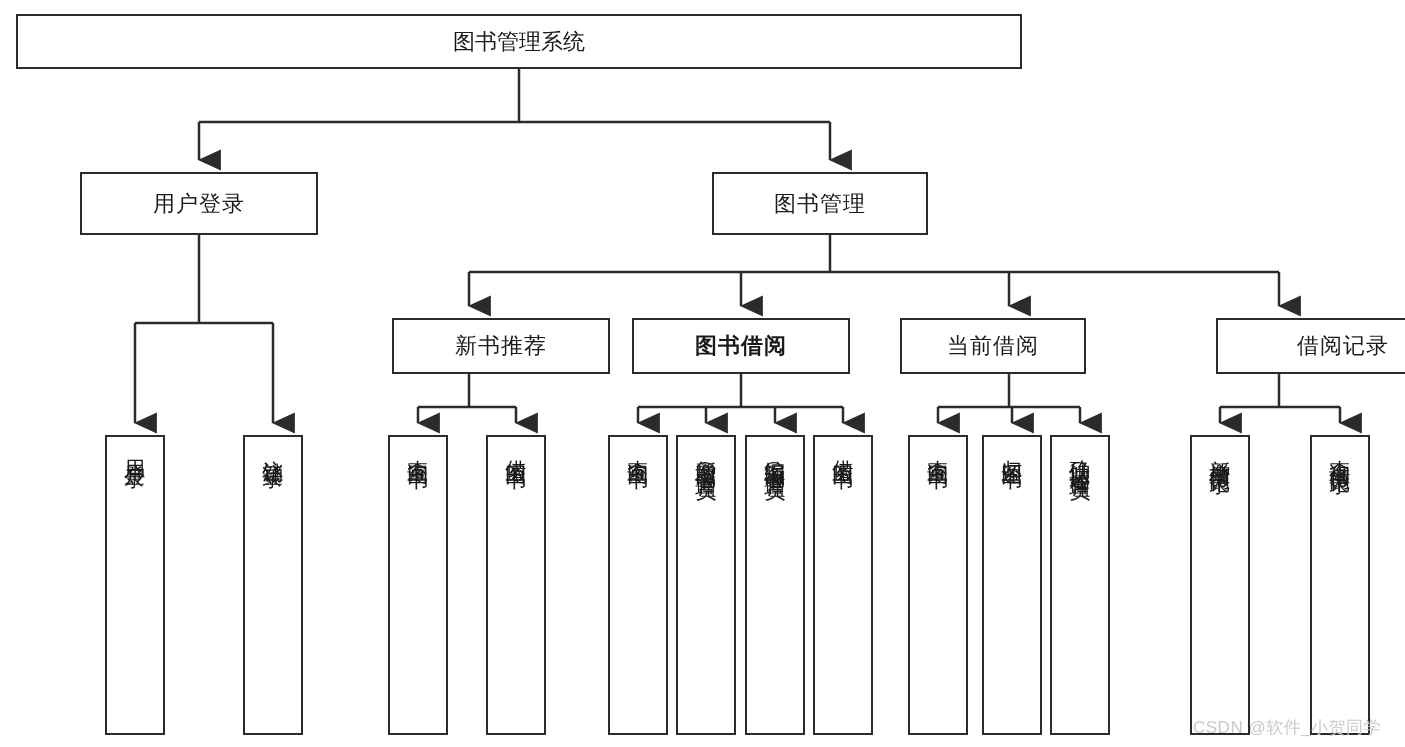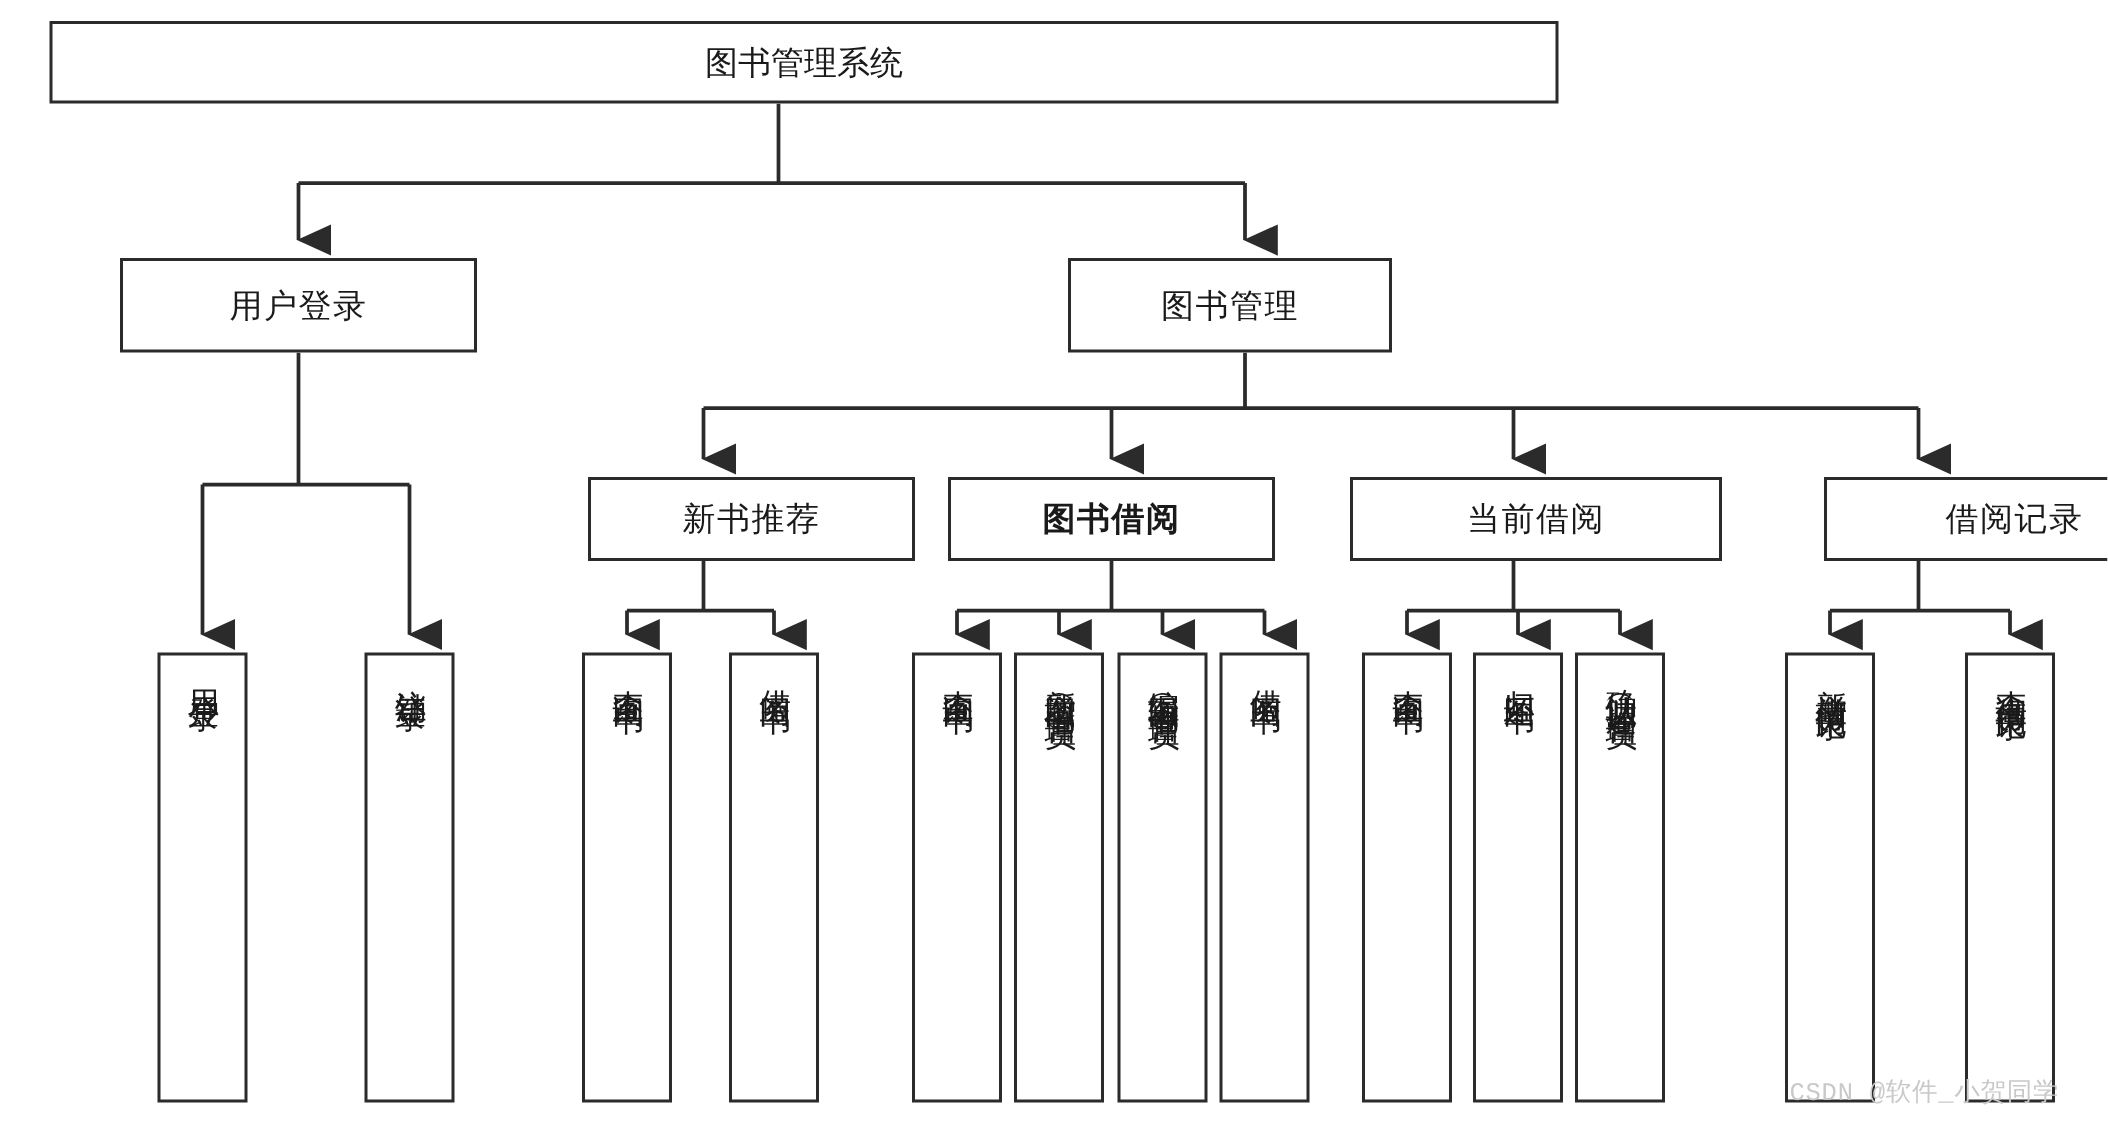--- a/index.html
+++ b/index.html
@@ -91,38 +91,38 @@
       <path d="M 1012 407 L 1012 423" marker-end="url(#arrow)"></path>
       <path d="M 1080 407 L 1080 423" marker-end="url(#arrow)"></path>
 
       <path d="M 1279 374 L 1279 407"></path>
       <path d="M 1220 407 L 1340 407"></path>
       <path d="M 1220 407 L 1220 423" marker-end="url(#arrow)"></path>
       <path d="M 1340 407 L 1340 423" marker-end="url(#arrow)"></path>
     </g>
   </svg>
 
-  <div class="node root" style="left:16px;top:14px;width:1006px;height:55px;margin-left:17px;">
+  <div class="node root" style="left:16px;top:14px;width:1006px;height:55px;">
     <span>图书管理系统</span>
   </div>
 
   <div class="node h" style="left:80px;top:172px;width:238px;height:63px;">
     <span>用户登录</span>
   </div>
   <div class="node h" style="left:712px;top:172px;width:216px;height:63px;justify-content:center;">
     <span>图书管理</span>
   </div>
 
   <div class="node h" style="left:360px;top:318px;width:218px;height:56px;margin-left:32px;">
     <span>新书推荐</span>
   </div>
   <div class="node h" style="left:632px;top:318px;width:218px;height:56px;font-weight:bold;">
     <span>图书借阅</span>
   </div>
-  <div class="node h" style="left:900px;top:318px;width:248px;height:56px;text-align:center;">
+  <div class="node h" style="left:900px;top:318px;width:186px;height:56px;text-align:center;">
     <span>当前借阅</span>
   </div>
   <div class="node h" style="left:1216px;top:318px;width:254px;height:56px;">
     <span>借阅记录</span>
   </div>
 
   <div class="node leaf" style="left:105px;top:435px;width:60px;height:300px;">
     <span class="vtext">用户登录</span>
   </div>
   <div class="node leaf" style="left:243px;top:435px;width:60px;height:300px;">
@@ -155,15 +155,15 @@
   <div class="node leaf" style="left:1050px;top:435px;width:60px;height:300px;">
     <span class="vtext">确认归还（管理员）</span>
   </div>
   <div class="node leaf" style="left:1190px;top:435px;width:60px;height:300px;">
     <span class="vtext">新增借阅记录</span>
   </div>
   <div class="node leaf" style="left:1310px;top:435px;width:60px;height:300px;">
     <span class="vtext">查询借阅记录</span>
   </div>
 
-  <div class="watermark" style="left:1193px;top:716px;font-family:Liberation Mono, monospace;">CSDN @软件_小贺同学</div>
+  <div class="watermark" style="left:1193px;top:716px;">CSDN @软件_小贺同学</div>
 
 </div>
 
 </body></html>

